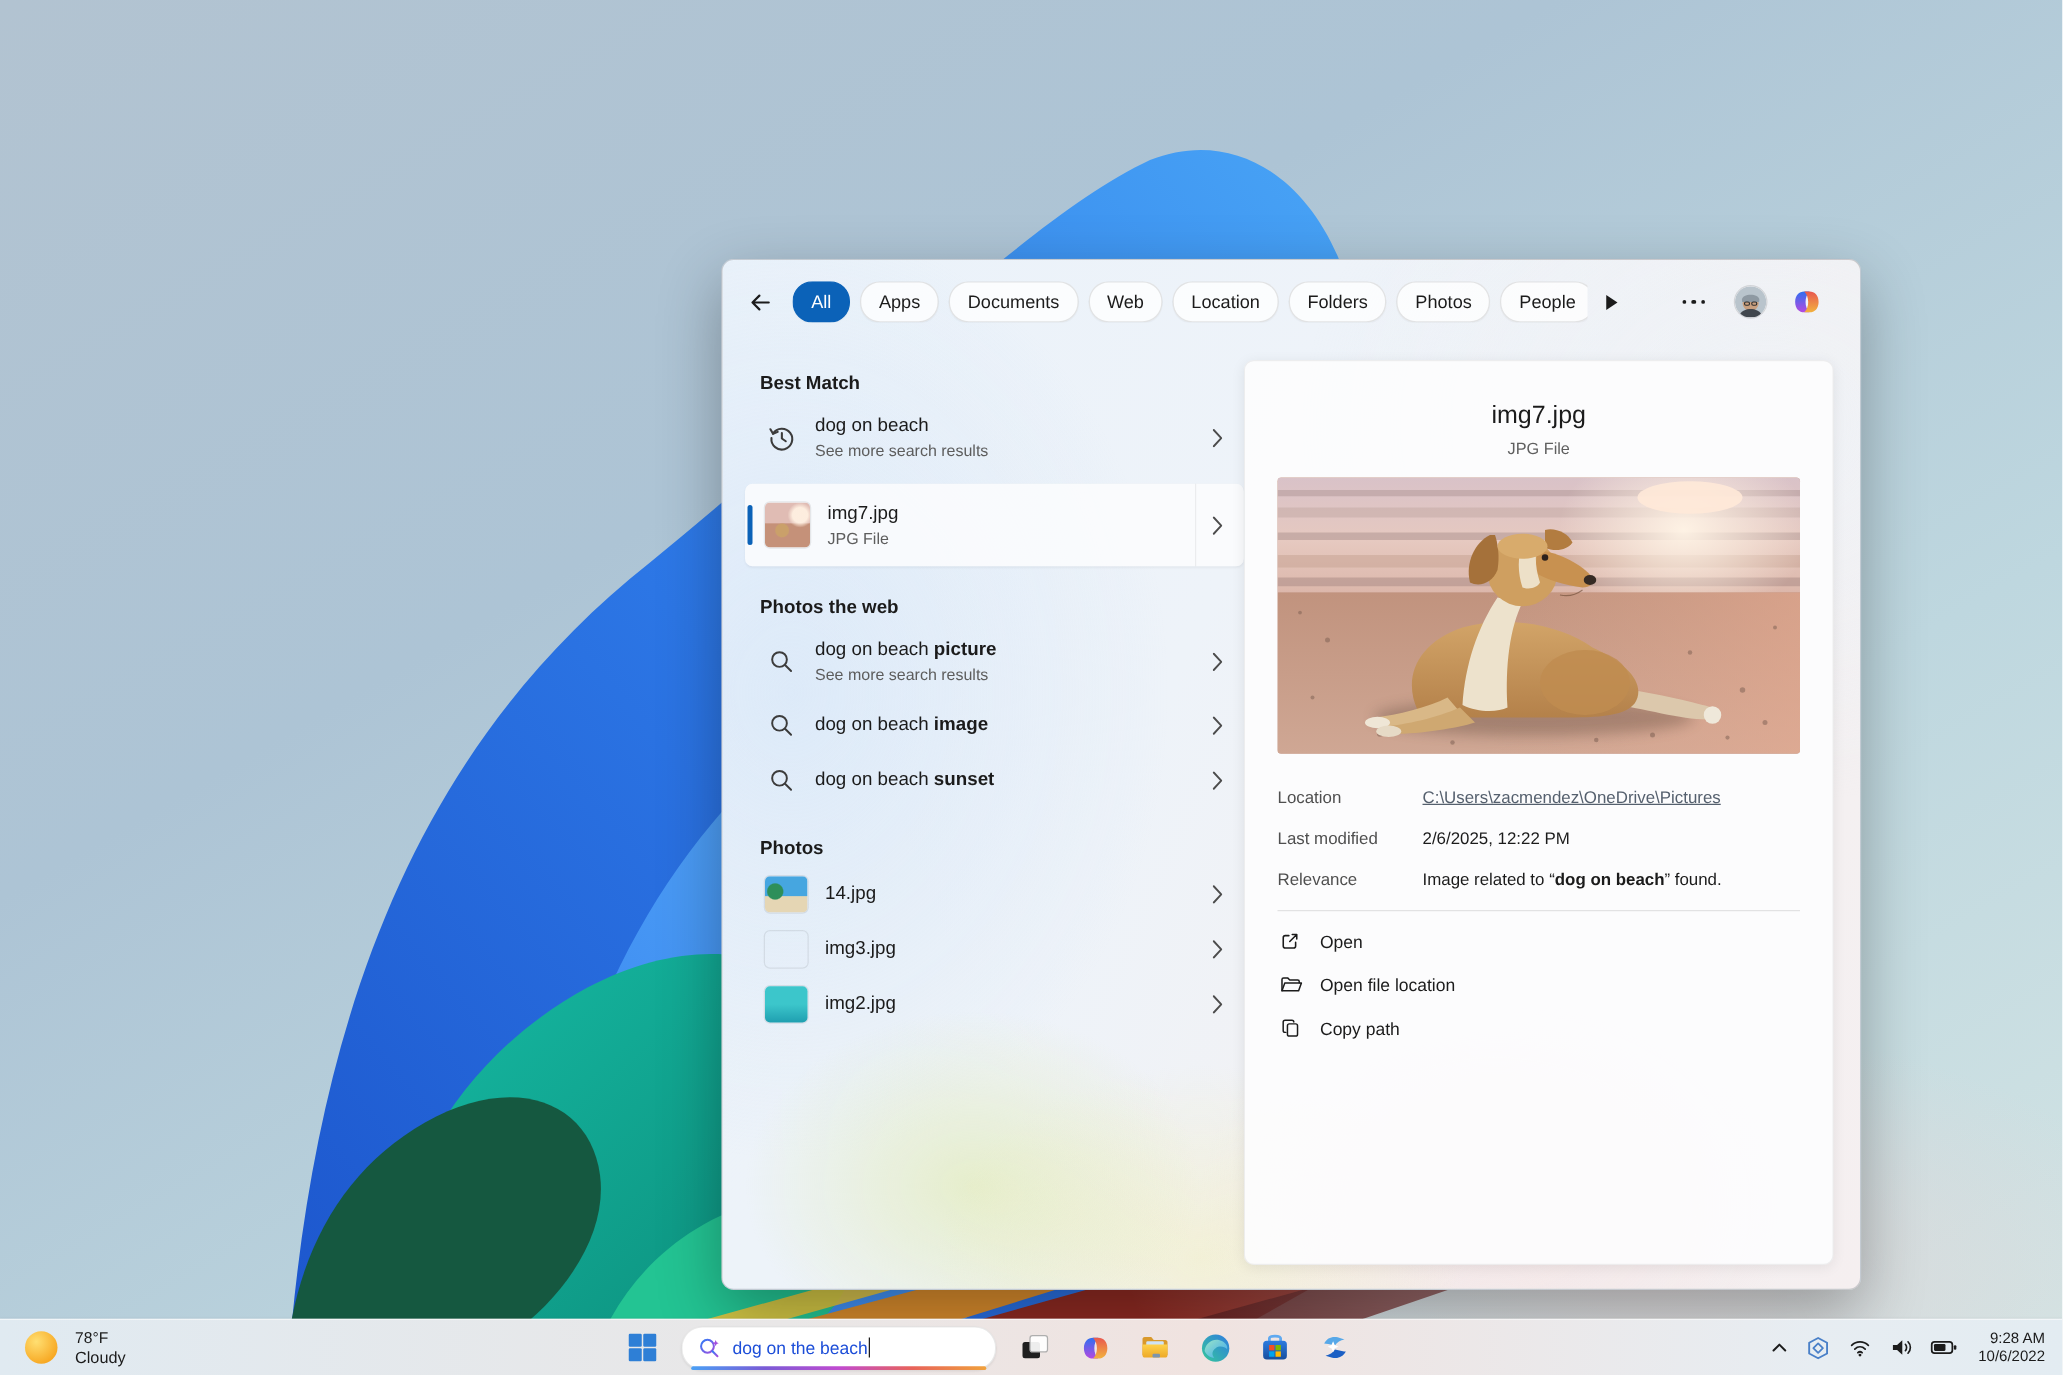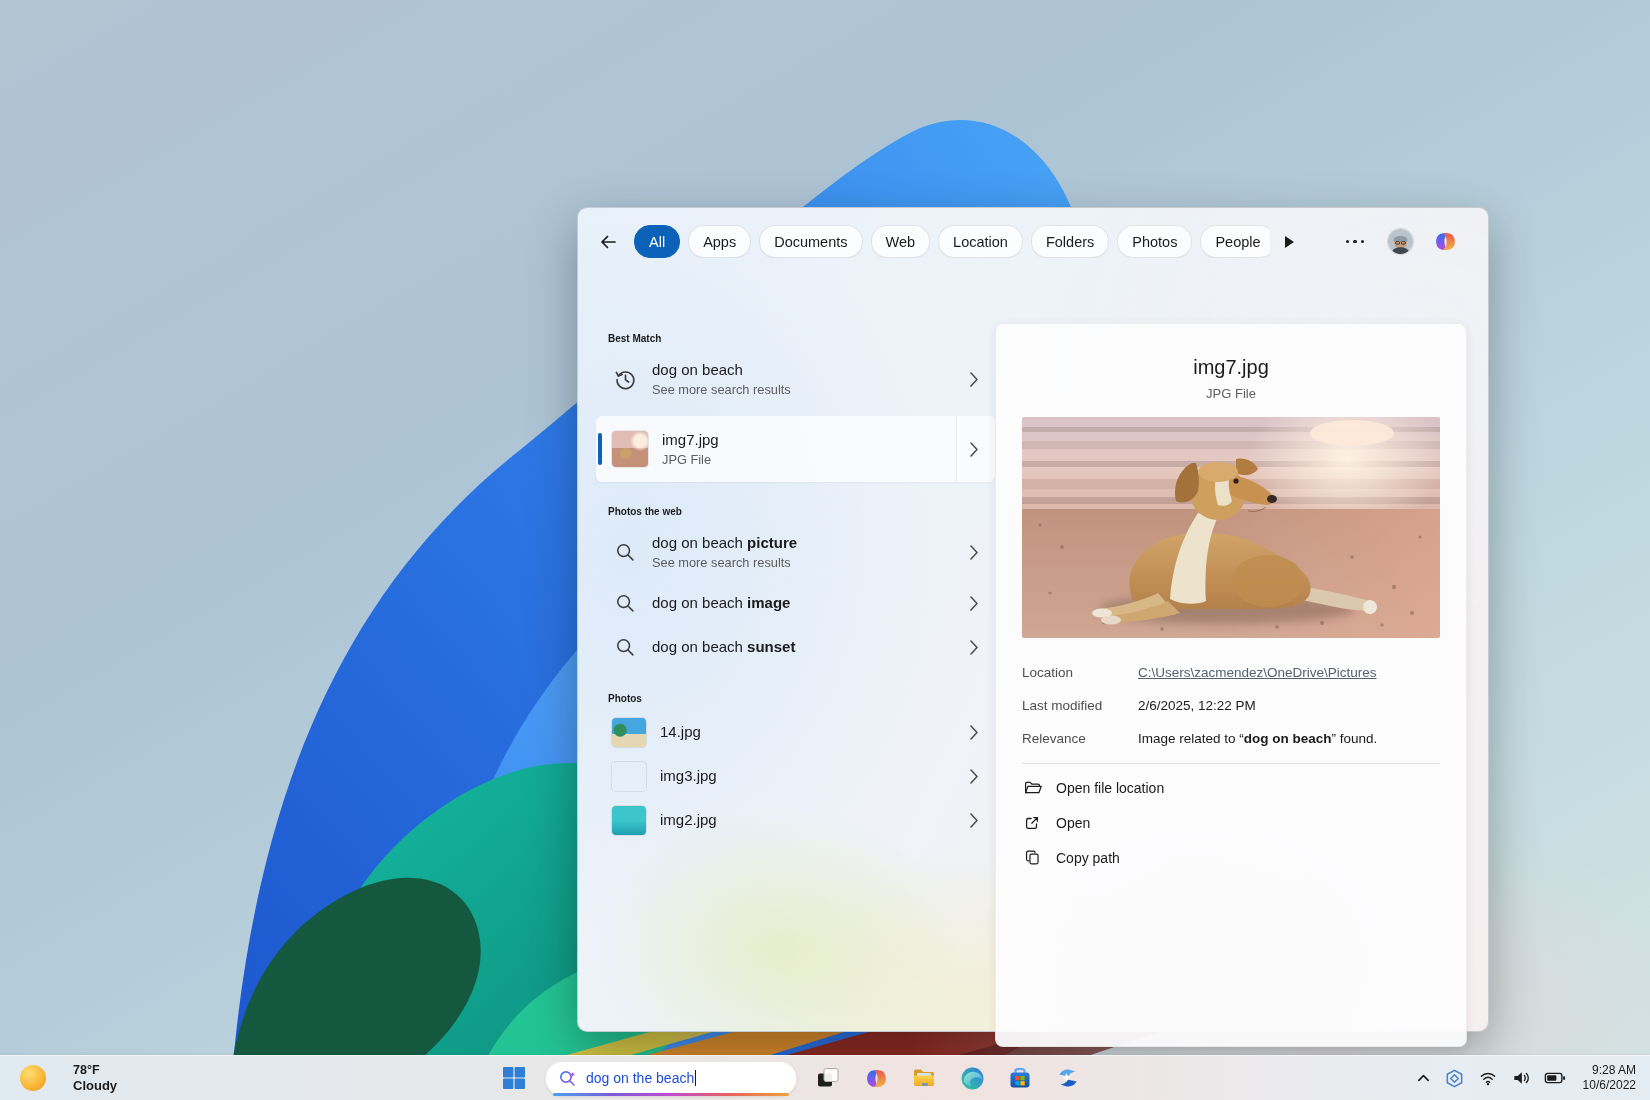--- a/index.html
+++ b/index.html
@@ -13,41 +13,41 @@
     background:linear-gradient(115deg,#eaf2fa 0%,#eef3f9 40%,#f3f1f2 70%,#f5eff0 100%);
     border:1px solid rgba(90,100,110,.28);
     box-shadow:0 18px 50px rgba(0,0,0,.30);}
   .flyout::after{content:"";position:absolute;inset:0;border-radius:10px;pointer-events:none;
     background:
       radial-gradient(260px 200px at 22% 90%,rgba(221,232,150,.45),transparent 70%),
       radial-gradient(300px 220px at 42% 97%,rgba(245,238,170,.40),transparent 70%),
       radial-gradient(340px 260px at 68% 92%,rgba(246,214,214,.40),transparent 70%),
       radial-gradient(420px 520px at 6% 42%,rgba(206,226,248,.50),transparent 72%),
       radial-gradient(520px 420px at 92% 16%,rgba(236,243,250,.55),transparent 72%);}
-  .flyout-inner{position:relative;z-index:2;height:100%;display:flex;flex-direction:column;gap:35px;}
+  .flyout-inner{position:relative;z-index:2;height:100%;display:flex;flex-direction:column;}
 
   
   .tabs-row{display:flex;align-items:center;padding:17px 30px 6px 14px;gap:10px;}
   .back-btn{width:32px;height:32px;border-radius:6px;display:flex;align-items:center;justify-content:center;flex:0 0 auto;}
   .tab-strip{display:flex;gap:8px;overflow:hidden;width:636px;flex:0 0 auto;}
   .pill{height:31px;padding:0 14px;border-radius:16px;display:flex;align-items:center;white-space:nowrap;
     font-size:14.5px;color:#1b1b1b;background:rgba(255,255,255,.78);border:1px solid rgba(0,0,0,.10);
     box-shadow:0 1px 1px rgba(0,0,0,.04);flex:0 0 auto;}
   .pill.selected{background:#0b62b8;border-color:#0b62b8;color:#fff;}
   .scroll-arrow{width:18px;height:18px;display:flex;align-items:center;justify-content:center;flex:0 0 auto;}
   .tabs-right{margin-left:auto;display:flex;align-items:center;gap:20px;}
   .more-dots{display:flex;gap:4px;align-items:center;padding:4px;}
   .more-dots i{width:3.5px;height:3.5px;border-radius:50%;background:#1b1b1b;display:block;}
   .avatar{width:25px;height:25px;border-radius:50%;overflow:hidden;box-shadow:0 0 0 1px rgba(0,0,0,.12);}
   .logo-ico{width:25px;height:25px;display:block;}
 
   
   .content{display:flex;flex:1;padding:2px 24px 0 18px;min-height:0;}
   .left-col{width:399px;flex:0 0 auto;display:flex;flex-direction:column;}
-  .sec-h{font-size:10px;font-weight:700;color:#1b1b1b;margin:0 0 6px 12px;}
+  .sec-h{font-size:15px;font-weight:700;color:#1b1b1b;margin:0 0 6px 12px;}
   .sec-h.first{margin-top:32px;}
   .sec-h.mid{margin-top:24px;}
   .row{display:flex;align-items:center;border-radius:6px;padding:0 4px 0 16px;position:relative;}
   .row .ic{width:26px;flex:0 0 auto;display:flex;align-items:center;justify-content:center;margin-right:14px;}
   .row .txt{flex:1;min-width:0;}
   .t1{font-size:15px;color:#1b1b1b;line-height:20px;white-space:nowrap;}
   .t1 b{font-weight:700;}
   .t2{font-size:12.8px;color:#5d5d5d;line-height:17px;margin-top:1px;}
   .chev{width:34px;height:100%;display:flex;align-items:center;justify-content:center;flex:0 0 auto;}
   .row.two{height:58px;}
@@ -87,21 +87,21 @@
   .divider{height:1px;background:rgba(0,0,0,.10);margin:2px 0 6px 0;}
   .action{display:flex;align-items:center;height:35px;font-size:14px;color:#1b1b1b;border-radius:4px;}
   .action .a-ic{width:20px;margin-right:14px;display:flex;align-items:center;justify-content:center;}
   .card-foot{position:absolute;left:26px;right:26px;bottom:14px;font-size:11.5px;line-height:15px;color:#5f5f5f;}
   .feedback{color:#0f62c1;text-decoration:underline;cursor:pointer;display:inline-block;margin-top:1px;}
 
   
   .taskbar{position:absolute;left:0;right:0;bottom:0;height:44px;
     background:linear-gradient(90deg,#e0eaf1 0%,#e9e7e7 38%,#f0e3e0 58%,#e7edf2 88%,#e3ecf2 100%);
     border-top:1px solid rgba(255,255,255,.55);box-shadow:0 -1px 2px rgba(0,0,0,.05);}
-  .widgets{position:absolute;left:14px;top:0;height:44px;display:flex;align-items:center;gap:27px;padding:0 6px;font-weight:bold;}
+  .widgets{position:absolute;left:14px;top:0;height:44px;display:flex;align-items:center;gap:14px;padding:0 6px;}
   .sun{width:26px;height:26px;border-radius:50%;background:radial-gradient(circle at 35% 32%,#ffdf72,#f7a823 75%);}
   .w-temp{font-size:12.5px;color:#1b1b1b;line-height:15px;}
   .w-cond{font-size:13px;color:#1b1b1b;line-height:15px;}
   .tb-center{position:absolute;left:497px;top:0;height:44px;display:flex;align-items:center;gap:14px;}
   .tb-btn{width:34px;height:34px;border-radius:6px;display:flex;align-items:center;justify-content:center;}
   .searchbox{width:226px;height:33px;border-radius:17px;background:#fff;border:1px solid rgba(0,0,0,.09);
     display:flex;align-items:center;padding:0 12px;position:relative;box-shadow:0 1px 2px rgba(0,0,0,.08);}
   .searchbox::after{content:"";position:absolute;left:7px;right:7px;bottom:-1px;height:2.5px;border-radius:3px;
     background:linear-gradient(90deg,#4aa0f5,#7a5bd6,#c04bd0,#e8635a,#f0a13c);}
   .sb-ic{width:19px;height:19px;margin-right:9px;flex:0 0 auto;}
@@ -425,35 +425,35 @@
               <div class="d-row">
                 <div class="d-label">Relevance</div>
                 <div class="d-val"><span>Image related to “</span><b>dog on beach</b><span>” found.</span></div>
               </div>
             </div>
 
             <div class="divider"></div>
 
             <div class="action">
               <span class="a-ic">
+                  <svg width="18" height="18" viewBox="0 0 20 20">
+                <path d="M9 5 H5.8 C4.8 5 4 5.8 4 6.8 V14.2 C4 15.2 4.8 16 5.8 16 H13.2 C14.2 16 15 15.2 15 14.2 V11" fill="none" stroke="#1b1b1b" stroke-width="1.4" stroke-linecap="round"></path>
+                <path d="M12 4 H16 V8 M16 4 L9.8 10.2" fill="none" stroke="#1b1b1b" stroke-width="1.4" stroke-linecap="round" stroke-linejoin="round"></path>
+              </svg>
+                </span>
+              <span>Open</span>
+            </div>
+            <div class="action">
+              <span class="a-ic">
                   <svg width="19" height="19" viewBox="0 0 22 22">
                 <path d="M3 17 V6.5 C3 5.7 3.7 5 4.5 5 H8.2 L10.2 7 H17.5 C18.3 7 19 7.7 19 8.5 V9.5" fill="none" stroke="#1b1b1b" stroke-width="1.4" stroke-linecap="round" stroke-linejoin="round"></path>
                 <path d="M3 17 L5.6 9.8 H21 L18.4 17 Z" fill="none" stroke="#1b1b1b" stroke-width="1.4" stroke-linejoin="round"></path>
               </svg>
                 </span>
               <span>Open file location</span>
-            </div>
-            <div class="action">
-              <span class="a-ic">
-                  <svg width="18" height="18" viewBox="0 0 20 20">
-                <path d="M9 5 H5.8 C4.8 5 4 5.8 4 6.8 V14.2 C4 15.2 4.8 16 5.8 16 H13.2 C14.2 16 15 15.2 15 14.2 V11" fill="none" stroke="#1b1b1b" stroke-width="1.4" stroke-linecap="round"></path>
-                <path d="M12 4 H16 V8 M16 4 L9.8 10.2" fill="none" stroke="#1b1b1b" stroke-width="1.4" stroke-linecap="round" stroke-linejoin="round"></path>
-              </svg>
-                </span>
-              <span>Open</span>
             </div>
             <div class="action">
               <span class="a-ic">
                   <svg width="17" height="17" viewBox="0 0 20 20">
                 <rect x="7" y="6" width="9.5" height="11.5" rx="1.8" fill="none" stroke="#1b1b1b" stroke-width="1.4"></rect>
                 <path d="M5.5 14 H4.8 C3.8 14 3 13.2 3 12.2 V4.3 C3 3.3 3.8 2.5 4.8 2.5 H11.2 C12.2 2.5 13 3.3 13 4.3" fill="none" stroke="#1b1b1b" stroke-width="1.4" stroke-linecap="round"></path>
               </svg>
                 </span>
               <span>Copy path</span>
             </div>

